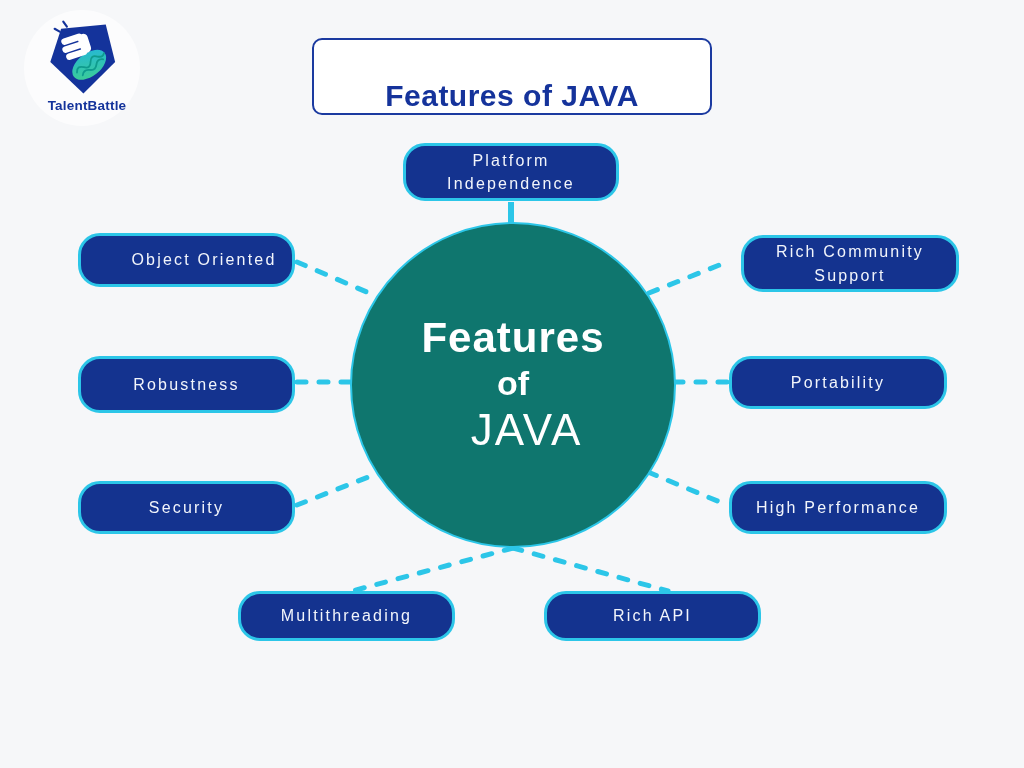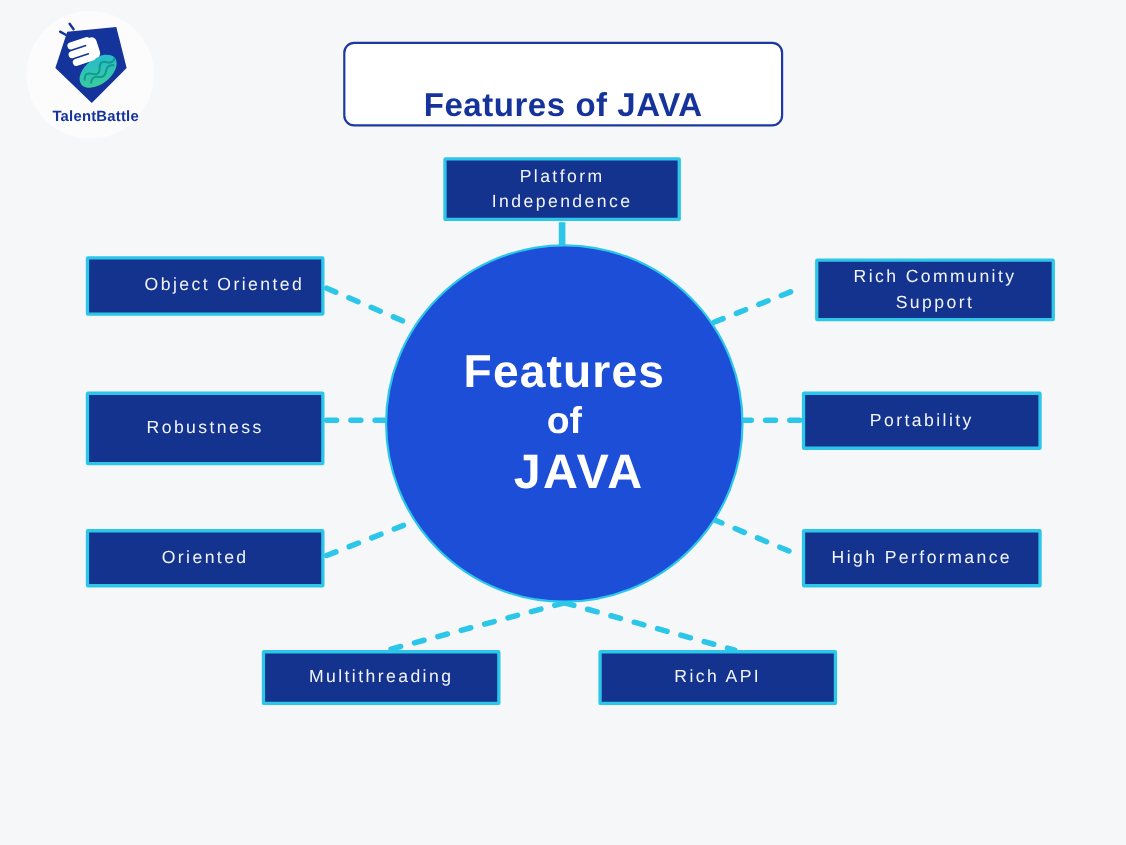--- a/index.html
+++ b/index.html
@@ -33,37 +33,37 @@
     display:flex;align-items:flex-end;justify-content:center;
     box-sizing:border-box;
   }
   .title-box span{
     font-size:30px;font-weight:800;color:#15339b;letter-spacing:.5px;
   }
 
   
   .node{
     position:absolute;box-sizing:border-box;
-    background:#14338f;border:3px solid #2cc6e8;border-radius:2px;
+    background:#14338f;border:3px solid #2cc6e8;border-radius:22px;
     display:flex;align-items:center;justify-content:center;text-align:center;
     color:#f2f5fb;font-size:16px;font-weight:400;letter-spacing:2.2px;
     line-height:1.45;padding:4px 10px;
   }
 
   
   .center-circle{
     position:absolute;left:350px;top:222px;width:326px;height:326px;
-    background:#1d4ed8;border:2.5px solid #2cc6e8;border-radius:50%;
+    background:#0f766e;border:2.5px solid #2cc6e8;border-radius:50%;
     box-sizing:border-box;
     display:flex;flex-direction:column;align-items:center;justify-content:center;
     color:#ffffff;text-align:center;
   }
   .center-circle .c1{font-size:42px;font-weight:800;letter-spacing:1px;line-height:1.1;}
   .center-circle .c2{font-size:34px;font-weight:800;line-height:1.3;}
-  .center-circle .c3{font-size:44px;font-weight:700;letter-spacing:2px;line-height:1.15;margin-left:27px;}
+  .center-circle .c3{font-size:44px;font-weight:400;letter-spacing:2px;line-height:1.15;margin-left:27px;}
 </style>
 </head>
 <body>
 
 <div class="canvas">
 
   <svg class="wires" viewBox="0 0 1024 768">
     <g stroke="#2cc6e8" stroke-width="5" fill="none">
       <line x1="511" y1="202" x2="511" y2="230" stroke-width="6"></line>
       <g stroke-dasharray="9 13" stroke-linecap="round">
@@ -127,30 +127,30 @@
   </div>
 
   <div class="node" style="left:78px;top:233px;width:217px;height:54px;padding-left:45px;">
     <span>Object Oriented</span>
   </div>
 
   <div class="node" style="left:729px;top:235px;width:218px;height:57px;margin-left:12px;">
     <span>Rich Community Support</span>
   </div>
 
-  <div class="node" style="left:78px;top:356px;width:217px;height:67px;">
+  <div class="node" style="left:78px;top:356px;width:217px;height:57px;">
     <span>Robustness</span>
   </div>
 
   <div class="node" style="left:729px;top:356px;width:218px;height:53px;">
     <span>Portability</span>
   </div>
 
   <div class="node" style="left:78px;top:481px;width:217px;height:53px;">
-    <span>Oriented</span>
+    <span>Security</span>
   </div>
 
   <div class="node" style="left:729px;top:481px;width:218px;height:53px;">
     <span>High Performance</span>
   </div>
 
   <div class="node" style="left:238px;top:591px;width:217px;height:50px;">
     <span>Multithreading</span>
   </div>
 

